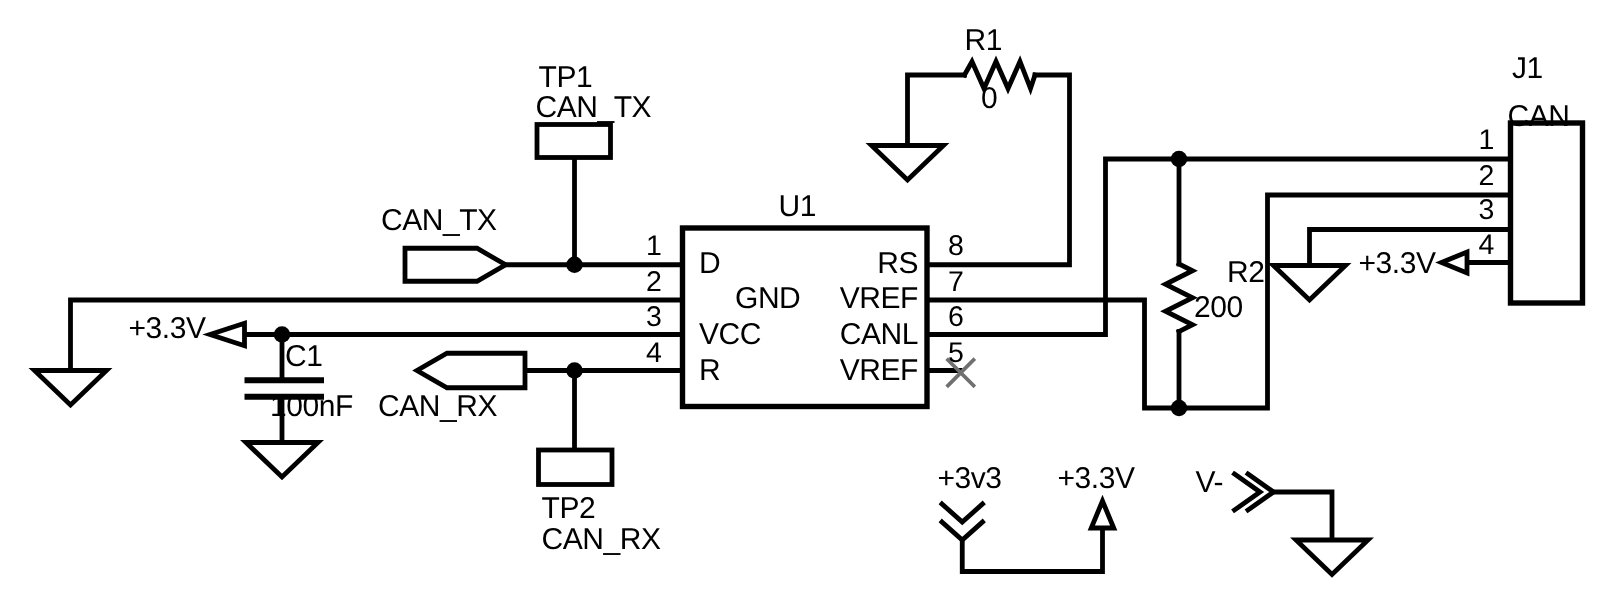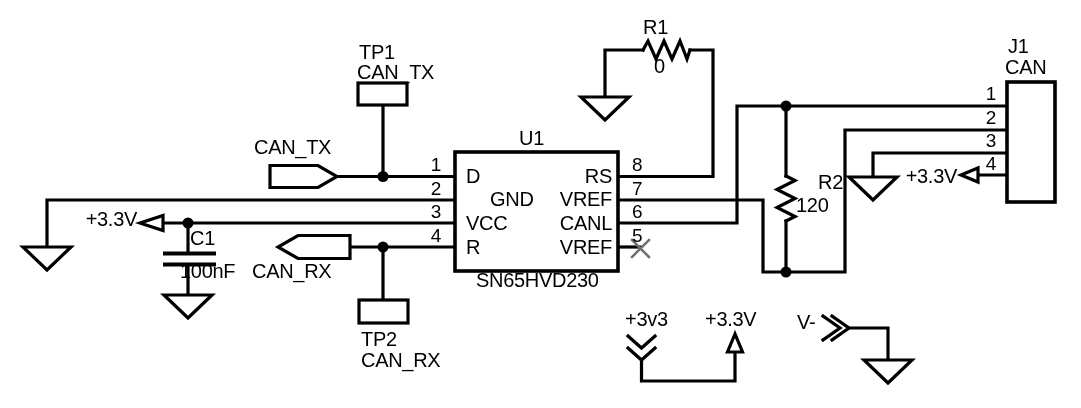--- a/index.html
+++ b/index.html
@@ -155,21 +155,20 @@
         <circle cx="786" cy="272" r="5.5"></circle>
       </g>
     </g>
   </svg>
 
   <div class="lbl" style="left:359px;top:42px">TP1</div>
   <div class="lbl" style="left:357px;top:62px">CAN_TX</div>
   <div class="lbl" style="left:254px;top:137px">CAN_TX</div>
 
   <div class="lbl" style="left:519px;top:128px">U1</div>
-  <div class="lbl" style="left:476px;top:270px">SN65HVD230</div>
 
   <div class="lbl" style="left:466px;top:166px">D</div>
   <div class="lbl" style="left:490px;top:189px">GND</div>
   <div class="lbl" style="left:466px;top:213px">VCC</div>
   <div class="lbl" style="left:466px;top:237px">R</div>
 
   <div class="lbl ralign" style="left:532px;top:166px;width:80px">RS</div>
   <div class="lbl ralign" style="left:532px;top:189px;width:80px">VREF</div>
   <div class="lbl ralign" style="left:532px;top:213px;width:80px">CANL</div>
   <div class="lbl ralign" style="left:532px;top:237px;width:80px">VREF</div>
@@ -181,34 +180,34 @@
 
   <div class="lbl pinnum" style="left:632px;top:155px">8</div>
   <div class="lbl pinnum" style="left:632px;top:179px">7</div>
   <div class="lbl pinnum" style="left:632px;top:202px">6</div>
   <div class="lbl pinnum" style="left:632px;top:226px">5</div>
 
   <div class="lbl" style="left:643px;top:17px">R1</div>
   <div class="lbl" style="left:654px;top:56px">0</div>
 
   <div class="lbl" style="left:818px;top:172px">R2</div>
-  <div class="lbl" style="left:796px;top:195px">120</div>
+  <div class="lbl" style="left:796px;top:195px">200</div>
 
   <div class="lbl" style="left:190px;top:228px">C1</div>
   <div class="lbl" style="left:180px;top:261px">100nF</div>
 
   <div class="lbl ralign" style="left:55px;top:209px;width:82px">+3.3V</div>
   <div class="lbl ralign" style="left:875px;top:166px;width:82px">+3.3V</div>
 
   <div class="lbl" style="left:252px;top:261px">CAN_RX</div>
   <div class="lbl" style="left:361px;top:329px">TP2</div>
   <div class="lbl" style="left:361px;top:350px">CAN_RX</div>
 
   <div class="lbl" style="left:1008px;top:36px">J1</div>
-  <div class="lbl" style="left:1005px;top:57px">CAN</div>
+  <div class="lbl" style="left:1005px;top:68px">CAN</div>
   <div class="lbl pinnum ralign" style="left:966px;top:84px;width:30px">1</div>
   <div class="lbl pinnum ralign" style="left:966px;top:108px;width:30px">2</div>
   <div class="lbl pinnum ralign" style="left:966px;top:131px;width:30px">3</div>
   <div class="lbl pinnum ralign" style="left:966px;top:154px;width:30px">4</div>
 
   <div class="lbl" style="left:625px;top:309px">+3v3</div>
   <div class="lbl" style="left:705px;top:309px">+3.3V</div>
   <div class="lbl" style="left:797px;top:312px">V-</div>
 
 </div>

